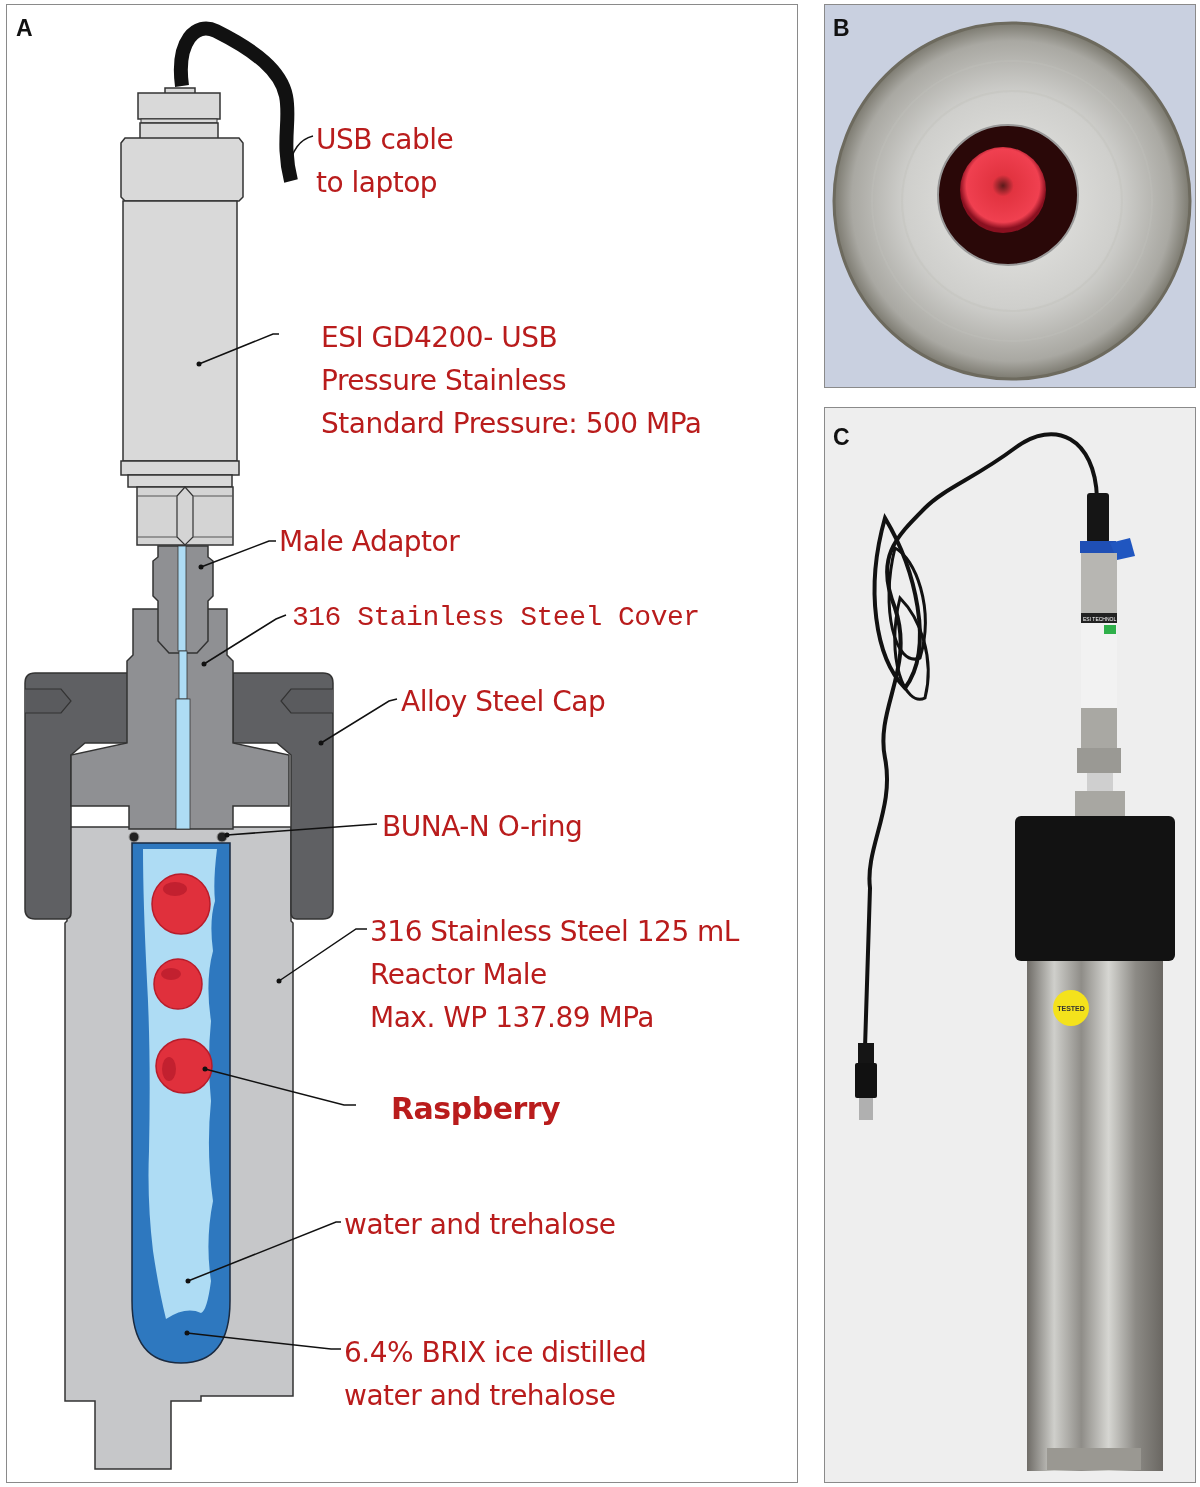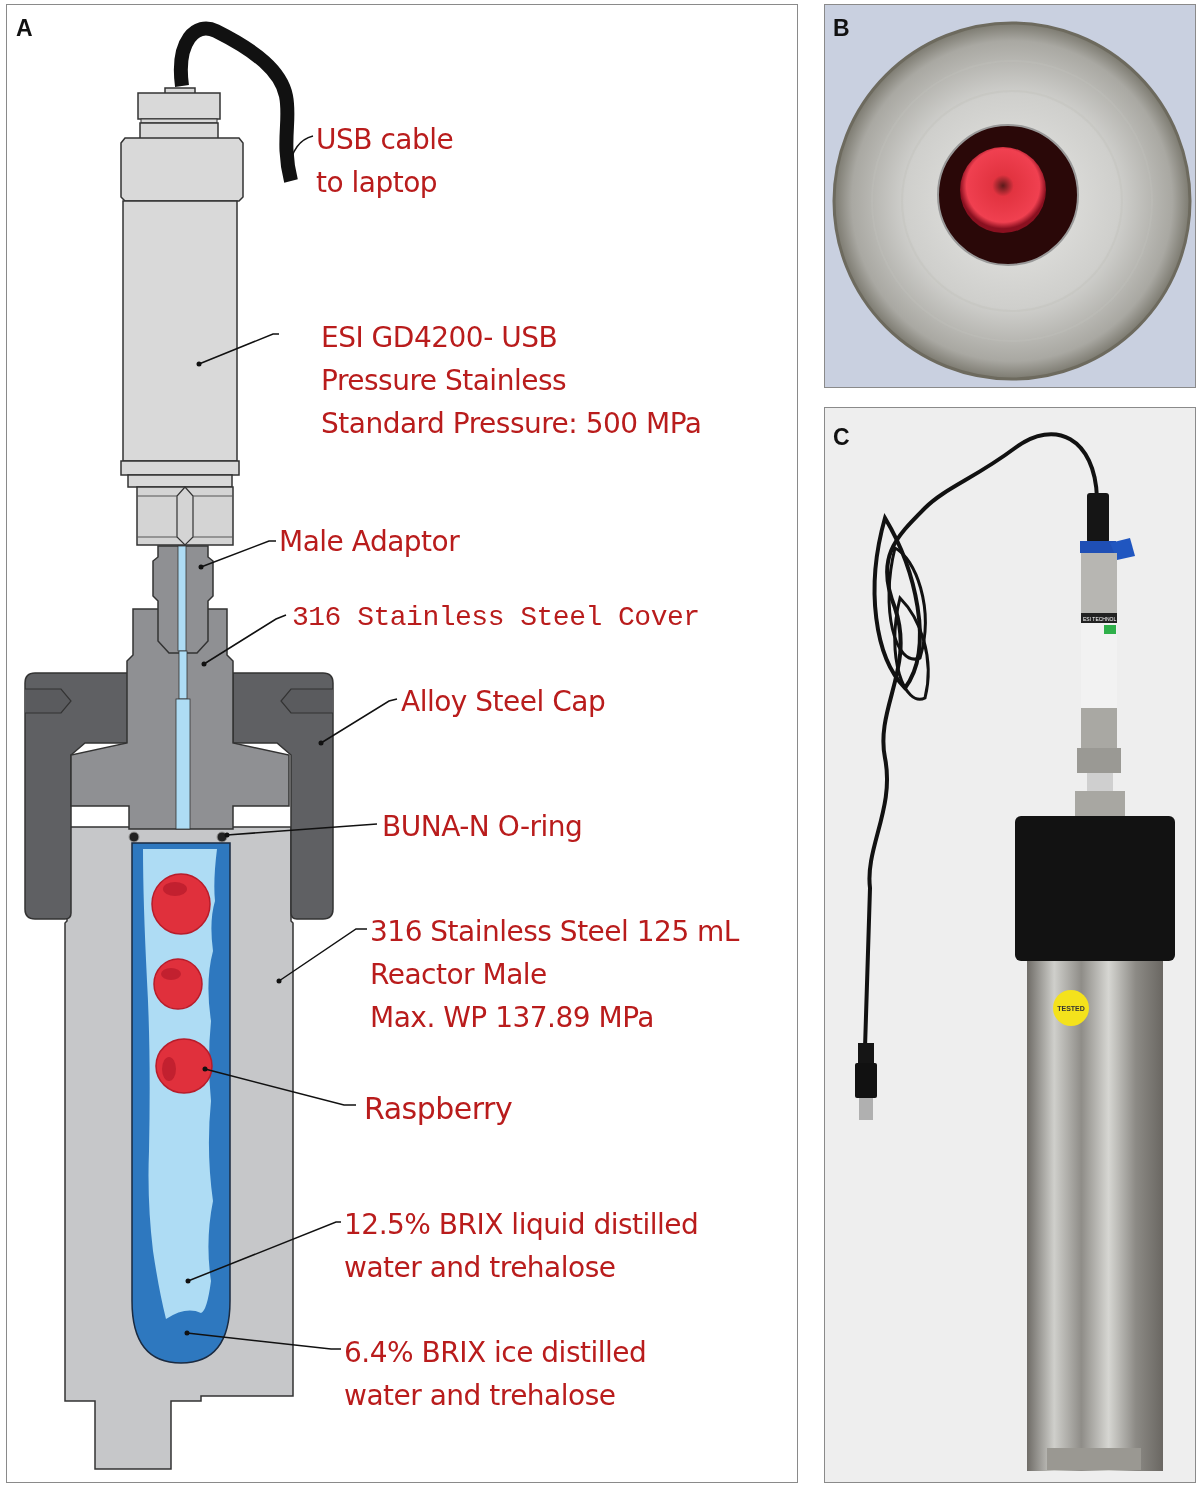--- a/index.html
+++ b/index.html
@@ -3,21 +3,21 @@
 <meta charset="utf-8">
 <style>
   html, body { margin: 0; padding: 0; background: #ffffff; }
   body { width: 1200px; height: 1487px; position: relative; overflow: hidden; font-family: "Liberation Sans", sans-serif; }
   .panel { position: absolute; border: 1.5px solid #8a8a8a; box-sizing: border-box; background: #fff; overflow: hidden; }
   #panel-a { left: 6px; top: 4px; width: 792px; height: 1479px; }
   #panel-b { left: 824px; top: 4px; width: 372px; height: 384px; background: #c9d0e0; }
   #panel-c { left: 824px; top: 407px; width: 372px; height: 1076px; background: #eeeeee; }
   .panel-letter { position: absolute; font-family: "Liberation Sans", sans-serif; font-weight: bold; font-size: 23px; color: #111; z-index: 5; }
   .label { position: absolute; font-family: "DejaVu Sans", sans-serif; font-size: 28px; line-height: 43px; color: #b91c1c; white-space: nowrap; letter-spacing: -0.5px; }
-  .label.bold { font-weight: normal; font-size: 30px; }
+  .label.bold { font-weight: bold; font-size: 30px; margin-left: 27px; }
   .label span { display: block; }
   svg { position: absolute; left: 0; top: 0; }
 </style>
 </head>
 <body>
 
 <div class="panel" id="panel-a">
   <div class="panel-letter" style="left:9px;top:10px;">A</div>
 
   <svg width="792" height="1479" viewBox="6 4 792 1479">
@@ -116,21 +116,20 @@
   </div>
   <div class="label" style="left:363px;top:905px;">
     <span>316 Stainless Steel 125 mL</span>
       <span>Reactor Male</span>
       <span>Max. WP 137.89 MPa</span>
   </div>
   <div class="label bold" style="left:357px;top:1082px;">
     <span>Raspberry</span>
   </div>
   <div class="label" style="left:337px;top:1198px;">
-    <span>12.5% BRIX liquid distilled</span>
       <span>water and trehalose</span>
   </div>
   <div class="label" style="left:337px;top:1326px;">
     <span>6.4% BRIX ice distilled</span>
       <span>water and trehalose</span>
   </div>
 </div>
 
 <div class="panel" id="panel-b">
   <div class="panel-letter" style="left:8px;top:10px;">B</div>

